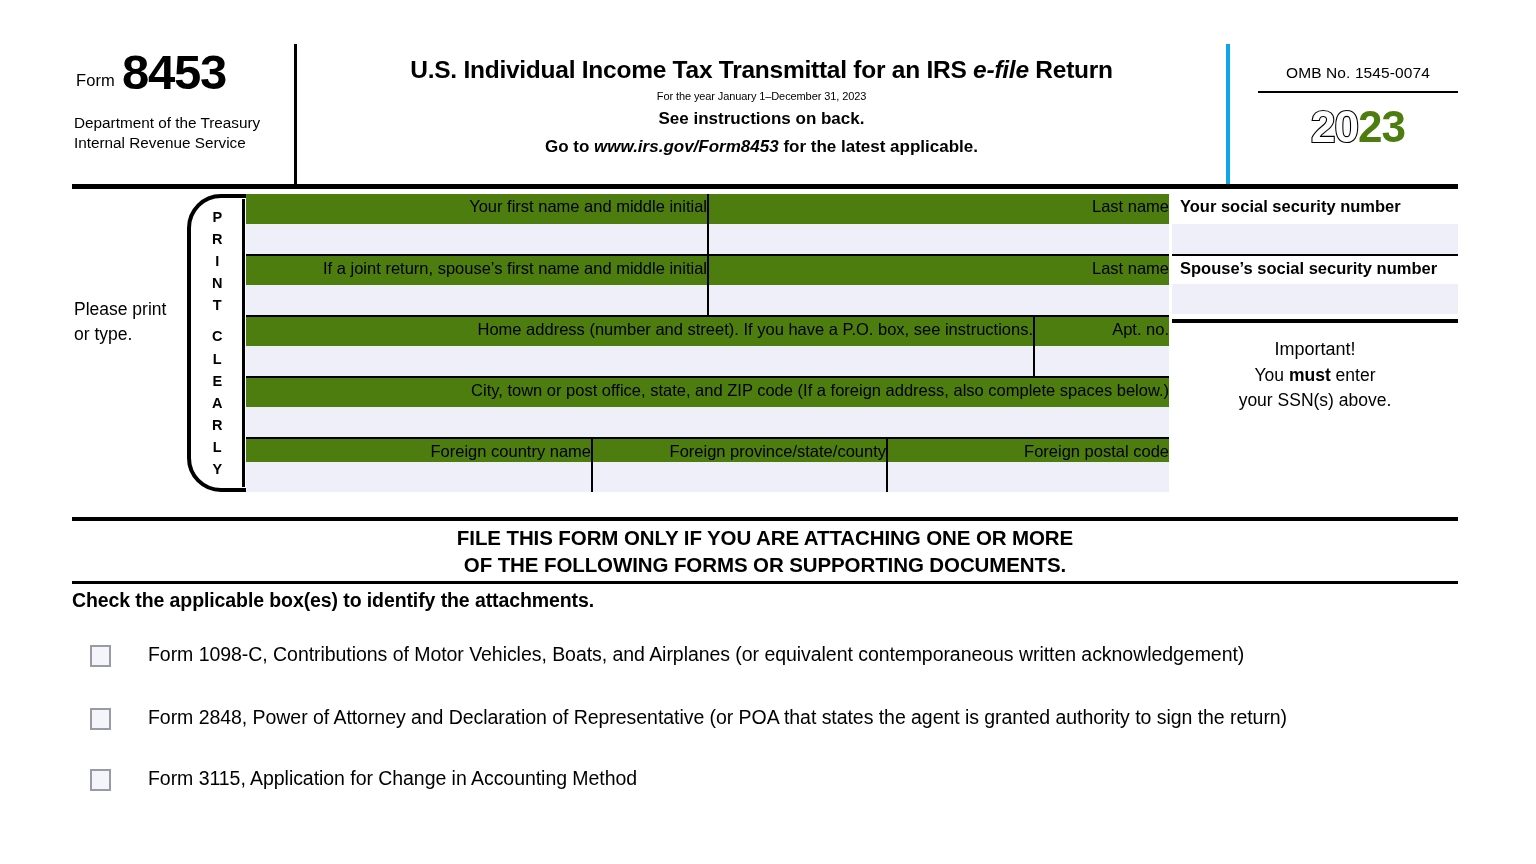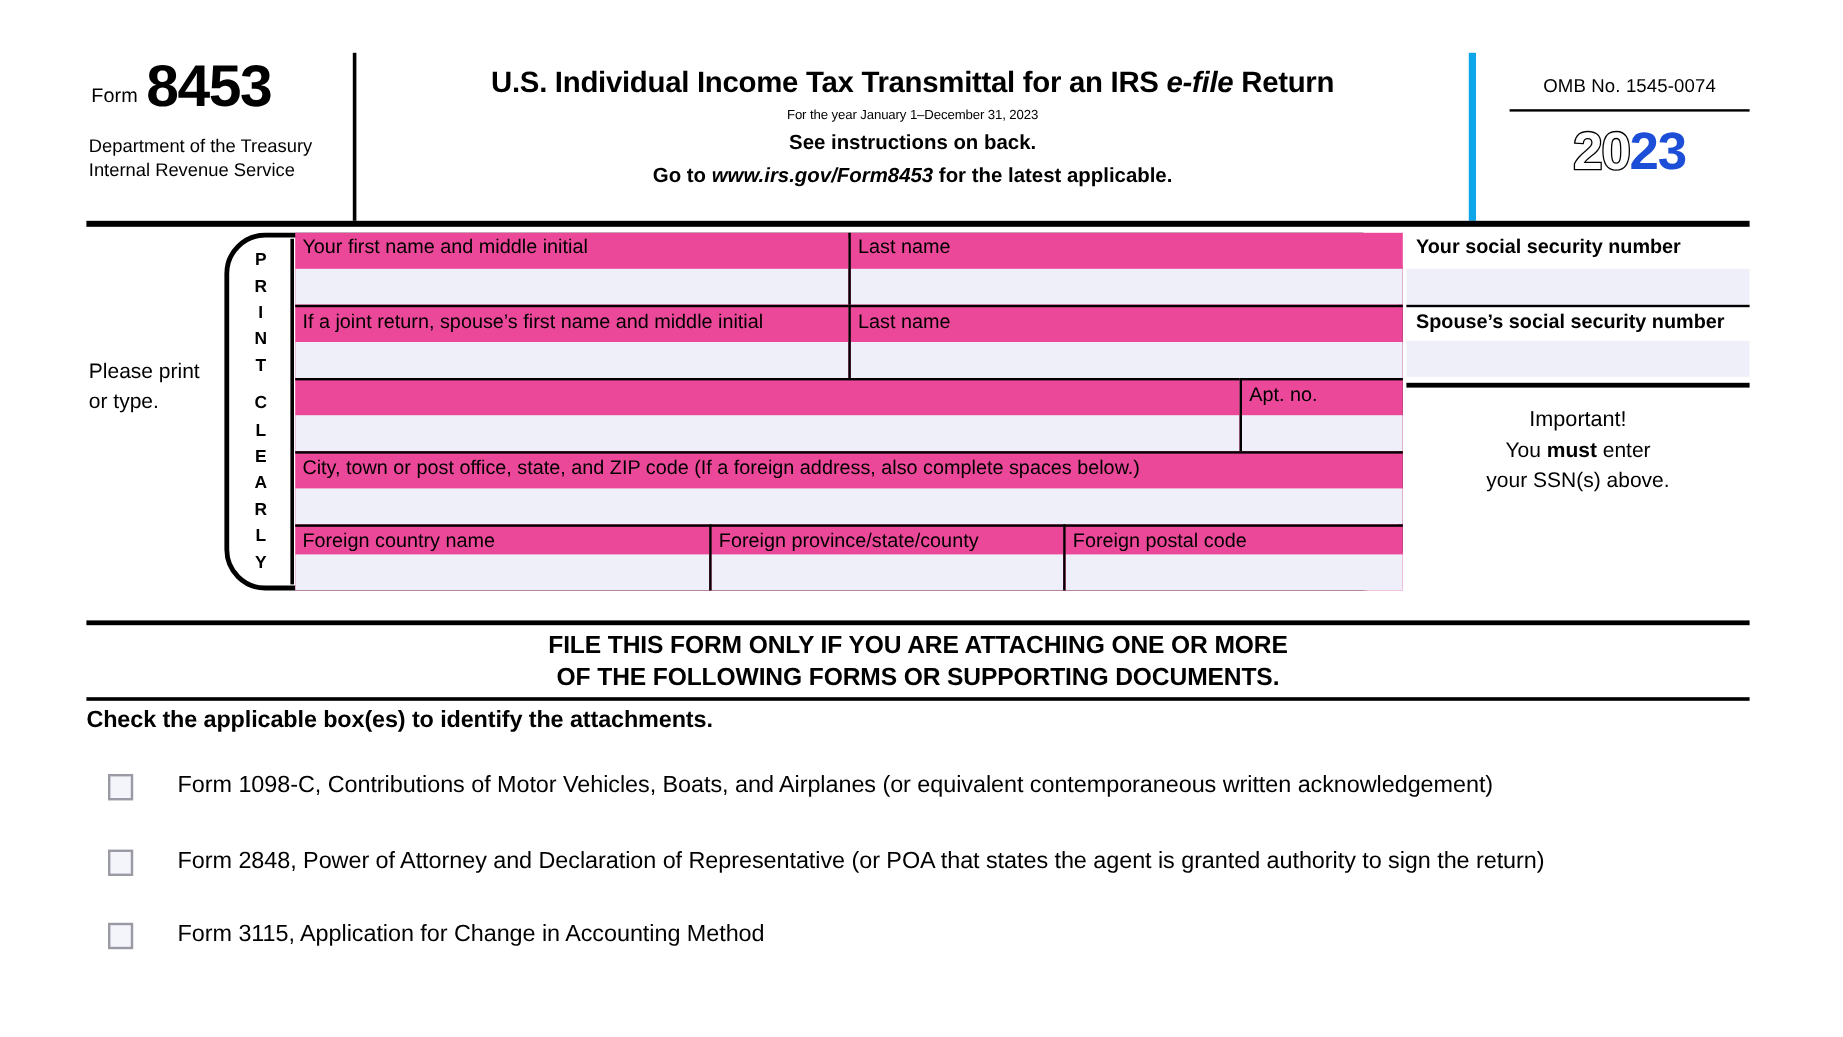--- a/index.html
+++ b/index.html
@@ -59,21 +59,21 @@
   .dept-lines {
     margin-top: 18px;
     font-size: 15.3px;
     line-height: 1.33;
     padding-left: 2px;
   }
 
   #header-mid {
     flex: 1;
     border-left: 3px solid #000;
-    border-right: 6px solid #0ea5e9;
+    border-right: 4px solid #0ea5e9;
     text-align: center;
     padding-top: 12px;
   }
   .main-title {
     font-size: 24.5px;
     font-weight: 700;
     letter-spacing: -0.25px;
     line-height: 1.16;
   }
   .main-title .ital { font-style: italic; }
@@ -116,21 +116,21 @@
     font-weight: 700;
     line-height: 1;
     padding-top: 12px;
     letter-spacing: -1px;
   }
   .year-hollow {
     color: #ffffff;
     -webkit-text-stroke: 2.2px #000;
     paint-order: stroke fill;
   }
-  .year-solid { color: #1d4ed8; }
+  .year-solid { color: #4d7c0f; }
 
   
   #header-rule {
     position: absolute;
     left: 72px;
     top: 184px;
     width: 1386px;
     height: 5px;
     background: #000;
   }
@@ -189,23 +189,24 @@
     left: 174px;
     top: 5px;
     width: 923px;
     height: 298px;
   }
 
   .frow { position: absolute; left: 0; width: 100%; display: flex; }
   .fcell {
     position: relative;
     border-top: 2px solid #000;
-    background: #ec4899;
+    background: #4d7c0f;
     height: 100%;
     overflow: hidden;
+    text-align: right;
   }
   .fcell.notop { border-top: none; }
   .fcell .flabel {
     font-size: 16.5px;
     padding: 3px 0 0 6px;
     line-height: 1.12;
     white-space: nowrap;
   }
   .fcell .fentry {
     position: absolute;
@@ -383,20 +384,21 @@
           <div class="fentry"></div>
         </div>
         <div class="fcell vdiv" style="width:462px;">
           <div class="flabel">Last name</div>
           <div class="fentry"></div>
         </div>
       </div>
 
       <div class="frow" style="top:121px; height:61px;">
         <div class="fcell" style="width:787px;">
+          <div class="flabel">Home address (number and street). If you have a P.O. box, see instructions.</div>
           <div class="fentry"></div>
         </div>
         <div class="fcell vdiv" style="width:136px;">
           <div class="flabel">Apt. no.</div>
           <div class="fentry"></div>
         </div>
       </div>
 
       <div class="frow" style="top:182px; height:61px;">
         <div class="fcell" style="width:923px;">

